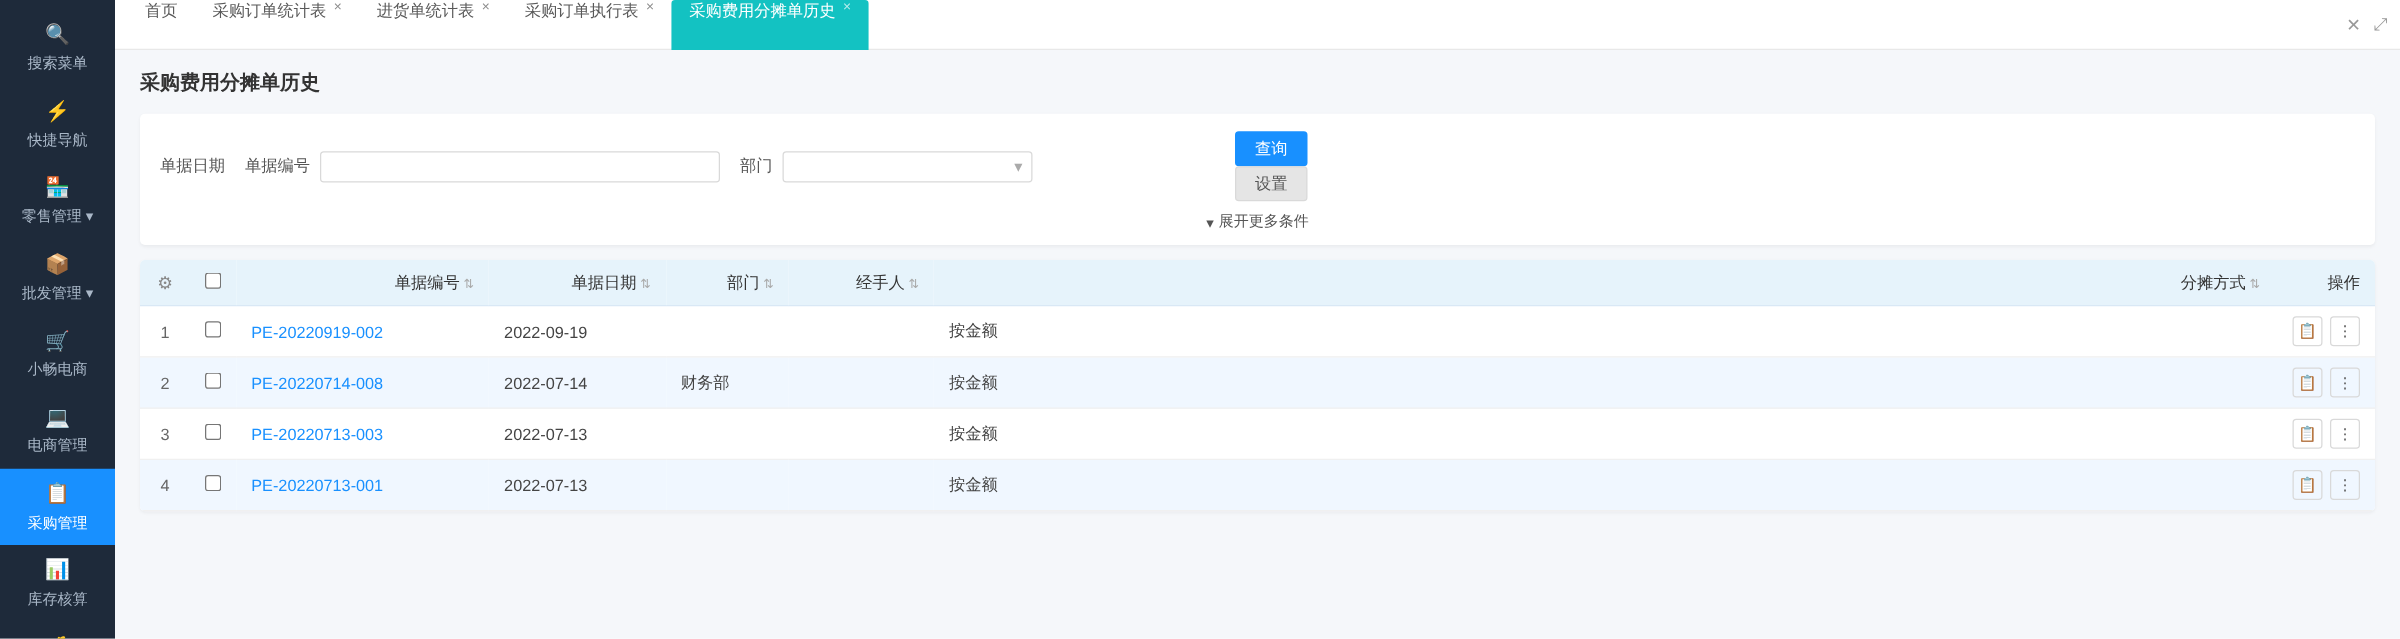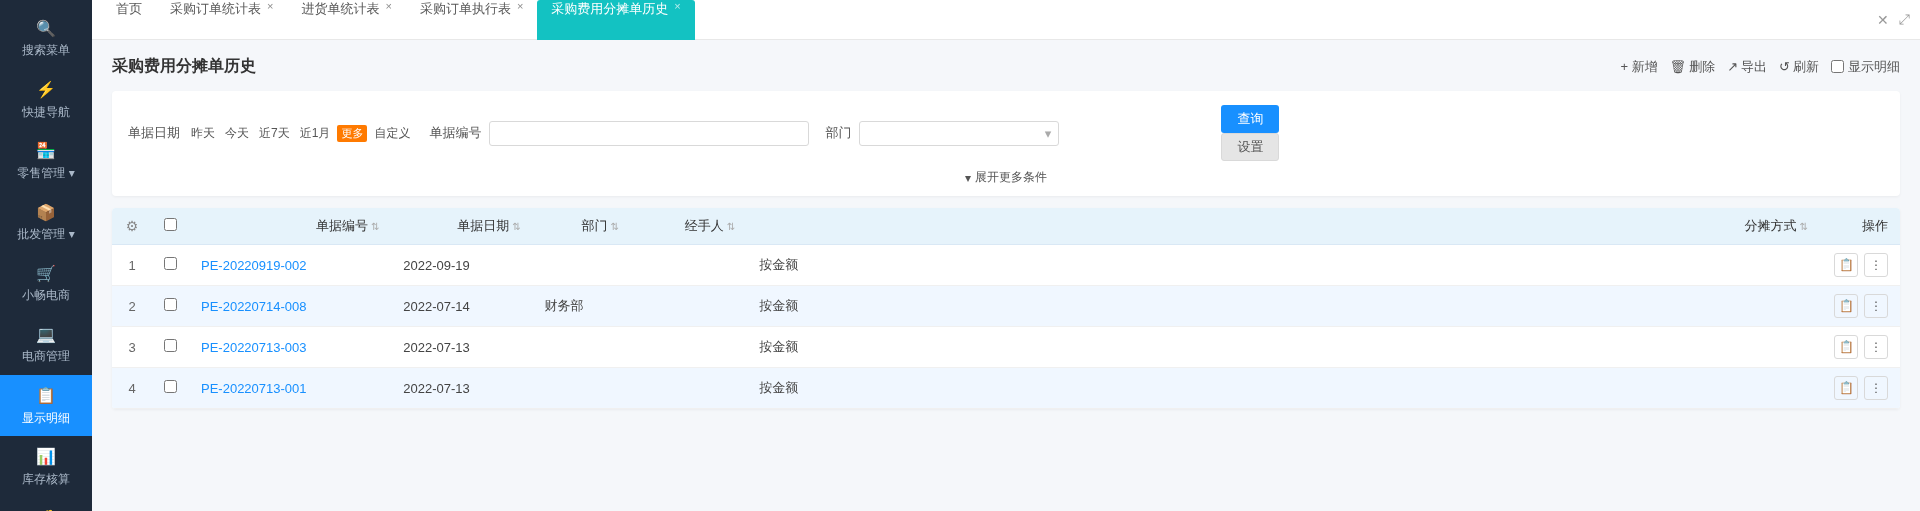--- a/index.html
+++ b/index.html
@@ -317,21 +317,21 @@
 <body>
 
 <div class="sidebar">
 
 <div class="sidebar-item"><span class="icon">🔍</span><span>搜索菜单</span></div>
     <div class="sidebar-item"><span class="icon">⚡</span><span>快捷导航</span></div>
     <div class="sidebar-item"><span class="icon">🏪</span><span>零售管理 ▾</span></div>
     <div class="sidebar-item"><span class="icon">📦</span><span>批发管理 ▾</span></div>
     <div class="sidebar-item"><span class="icon">🛒</span><span>小畅电商</span></div>
     <div class="sidebar-item"><span class="icon">💻</span><span>电商管理</span></div>
-    <div class="sidebar-item active"><span class="icon">📋</span><span>显示明细</span></div>
+    <div class="sidebar-item active"><span class="icon">📋</span><span>采购管理</span></div>
     <div class="sidebar-item"><span class="icon">📊</span><span>库存核算</span></div>
     <div class="sidebar-item">
       <span class="icon">💰</span>
     </div>
   </div>
 
 <div class="main">
 
   <div class="tab-bar">
 
@@ -357,55 +357,28 @@
       <div class="tab-controls">
       <span title="关闭">✕</span>
       <span title="最大化">⤢</span>
     </div>
   </div>
 
   <div class="page-content">
 
     <div class="page-header">
       <div class="page-title">采购费用分摊单历史</div>
-      <div class="header-actions">
-        <span class="action-btn">+ 新增</span>
-        <span class="action-btn">
-          <span>🗑</span>
-          <span>删除</span>
-        </span>
-        <span class="action-btn">
-          <span>↗</span>
-          <span>导出</span>
-        </span>
-        <span class="action-btn">
-          <span>↺</span>
-          <span>刷新</span>
-        </span>
-        <label style="display:flex;align-items:center;gap:4px;cursor:pointer;">
-          <input type="checkbox" style="">
-          <span>显示明细</span>
-        </label>
-      </div>
     </div>
 
     <div class="search-panel">
       <div class="search-row">
 
         <div style="flex-shrink:0;">
           <div style="display:flex;align-items:center;gap:8px;">
             <span class="search-label">单据日期</span>
-            <div class="date-shortcuts">
-              <span>昨天</span>
-              <span>今天</span>
-              <span>近7天</span>
-              <span>近1月</span>
-              <span class="more-badge">更多</span>
-              <span>自定义</span>
-            </div>
           </div>
         </div>
 
         <div class="search-field" style="flex:1;max-width:380px;">
           <span class="search-label">单据编号</span>
           <input class="search-input" style="flex: 1 1 0%;" type="text">
         </div>
 
         <div class="search-field" style="flex:1;max-width:380px;">
           <span class="search-label">部门</span>

